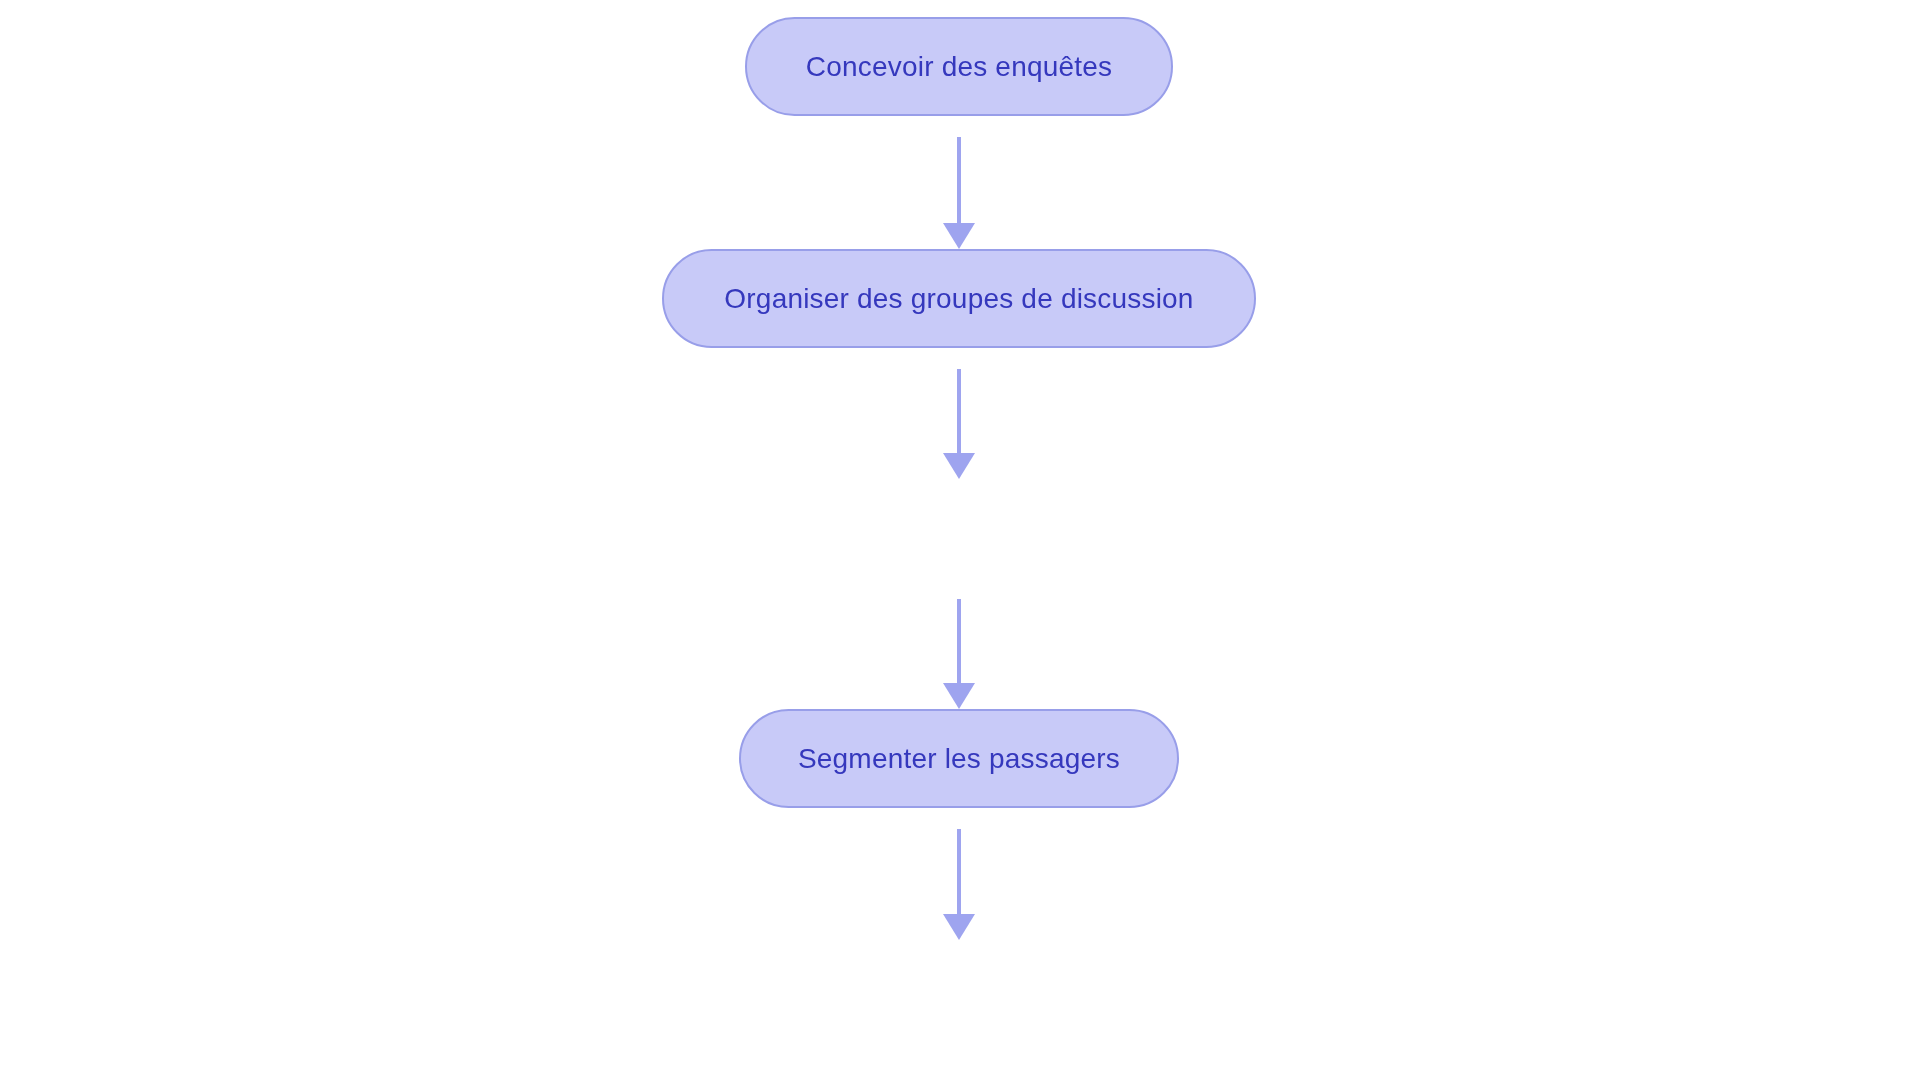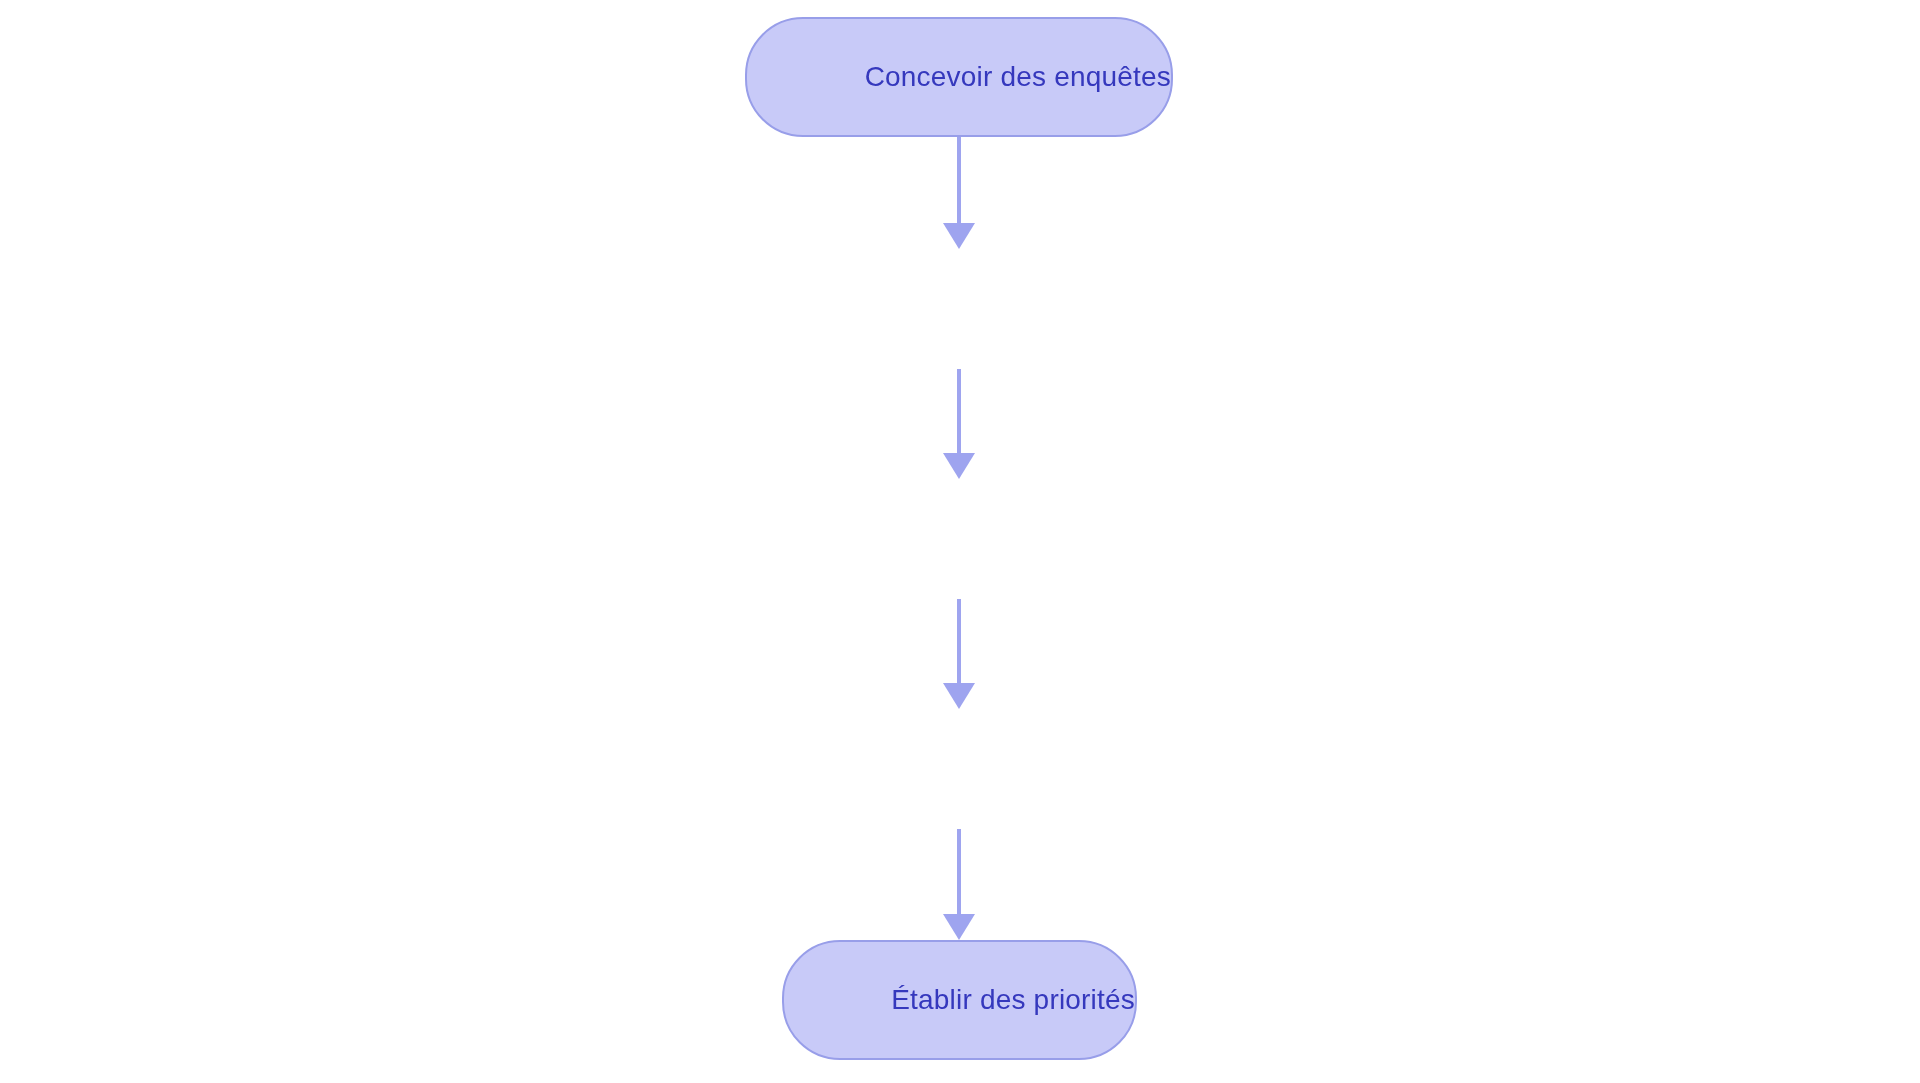--- a/index.html
+++ b/index.html
@@ -17,27 +17,27 @@
   }
   .canvas {
     position: relative;
     width: 1920px;
     height: 1083px;
     background: var(--bg);
     overflow: hidden;
   }
   .node {
     position: absolute;
-    height: 120px;
+    height: 99px;
     border-radius: 58px;
     background: var(--node-fill);
     border: 2px solid var(--node-border);
     display: flex;
     align-items: center;
-    justify-content: flex-end;
+    justify-content: center;
   }
   .node .label {
     color: var(--node-text);
     font-size: 28px;
     font-weight: 500;
     letter-spacing: 0.2px;
     white-space: nowrap;
   }
   .node-1 { left: 745px; top: 17px;  width: 428px; }
   .node-2 { left: 662px; top: 249px; width: 594px; }
@@ -77,35 +77,38 @@
 
   <div class="node node-1">
     <span class="label">Concevoir des enquêtes</span>
   </div>
 
   <div class="arrow arrow-1">
     <div class="shaft"></div>
     <div class="head"></div>
   </div>
 
+  <div class="node node-2">
+    <span class="label">Organiser des groupes de discussion</span>
+  </div>
 
   <div class="arrow arrow-2">
     <div class="shaft"></div>
     <div class="head"></div>
   </div>
 
 
   <div class="arrow arrow-3">
     <div class="shaft"></div>
     <div class="head"></div>
   </div>
 
+  <div class="node node-4">
+    <span class="label">Segmenter les passagers</span>
+  </div>
 
   <div class="arrow arrow-4">
     <div class="shaft"></div>
     <div class="head"></div>
   </div>
 
-  <div class="node node-5">
-    <span class="label">Établir des priorités</span>
-  </div>
 
 </div>
 
 </body></html>

